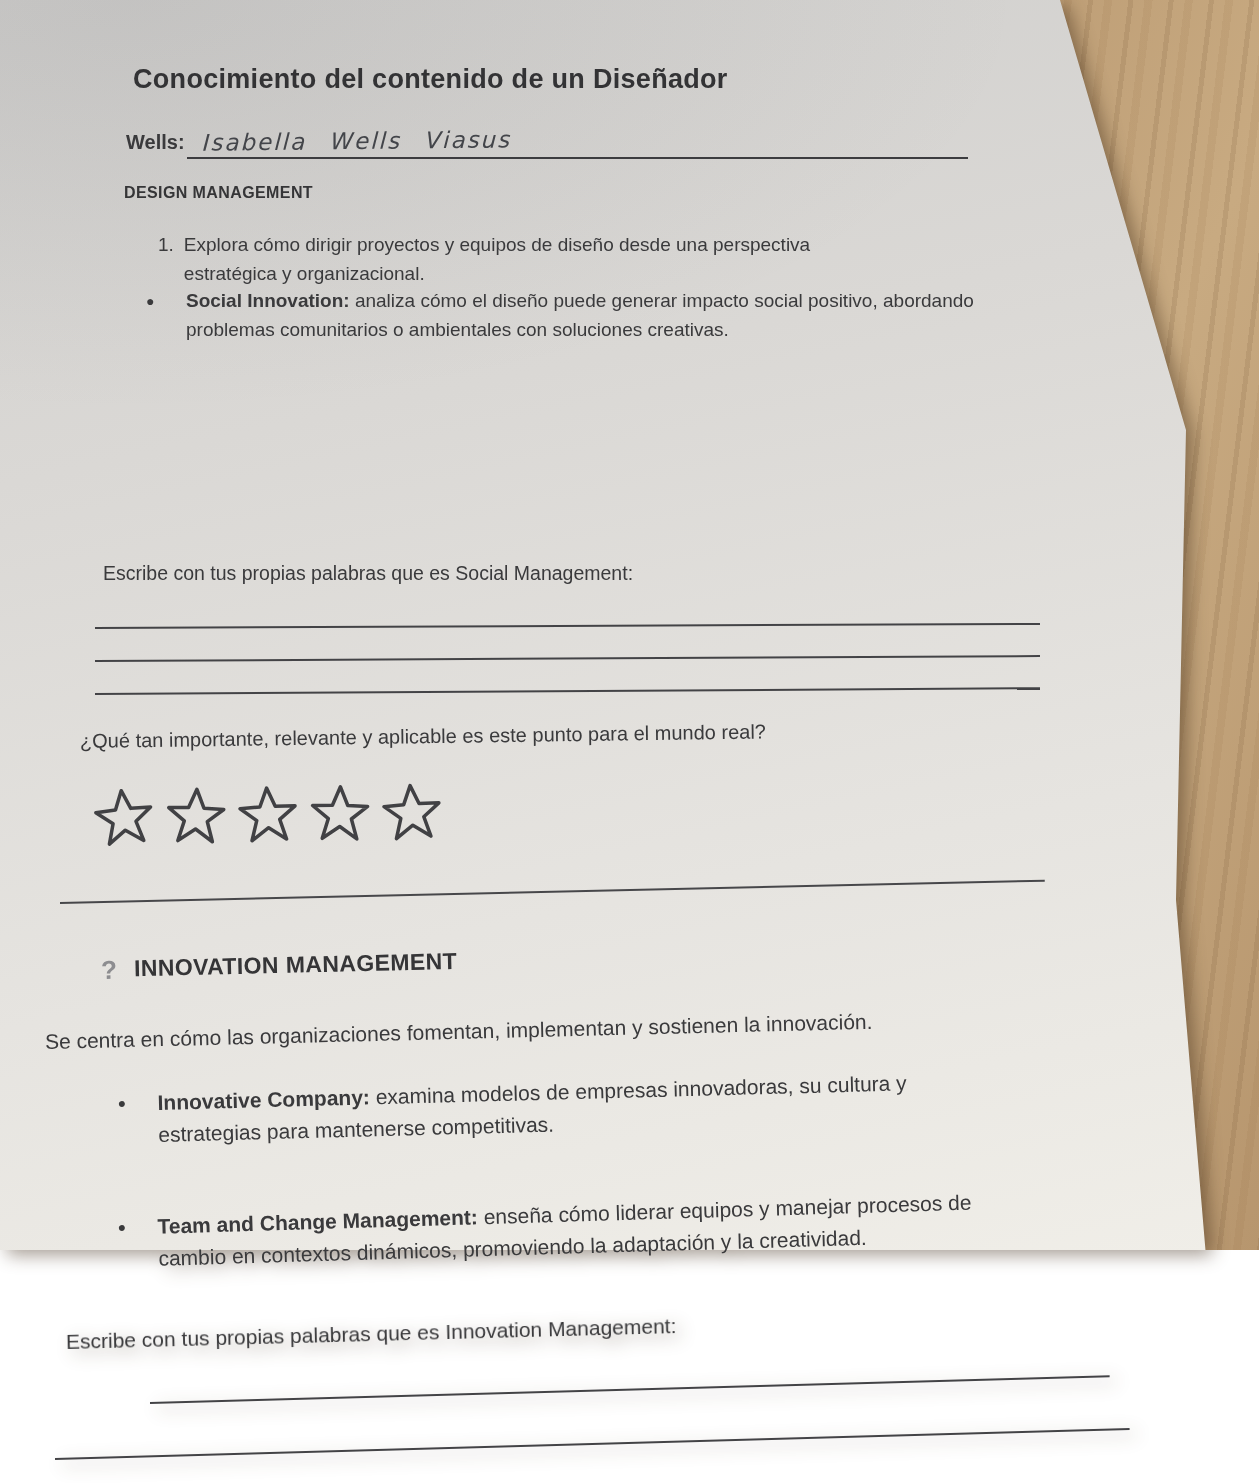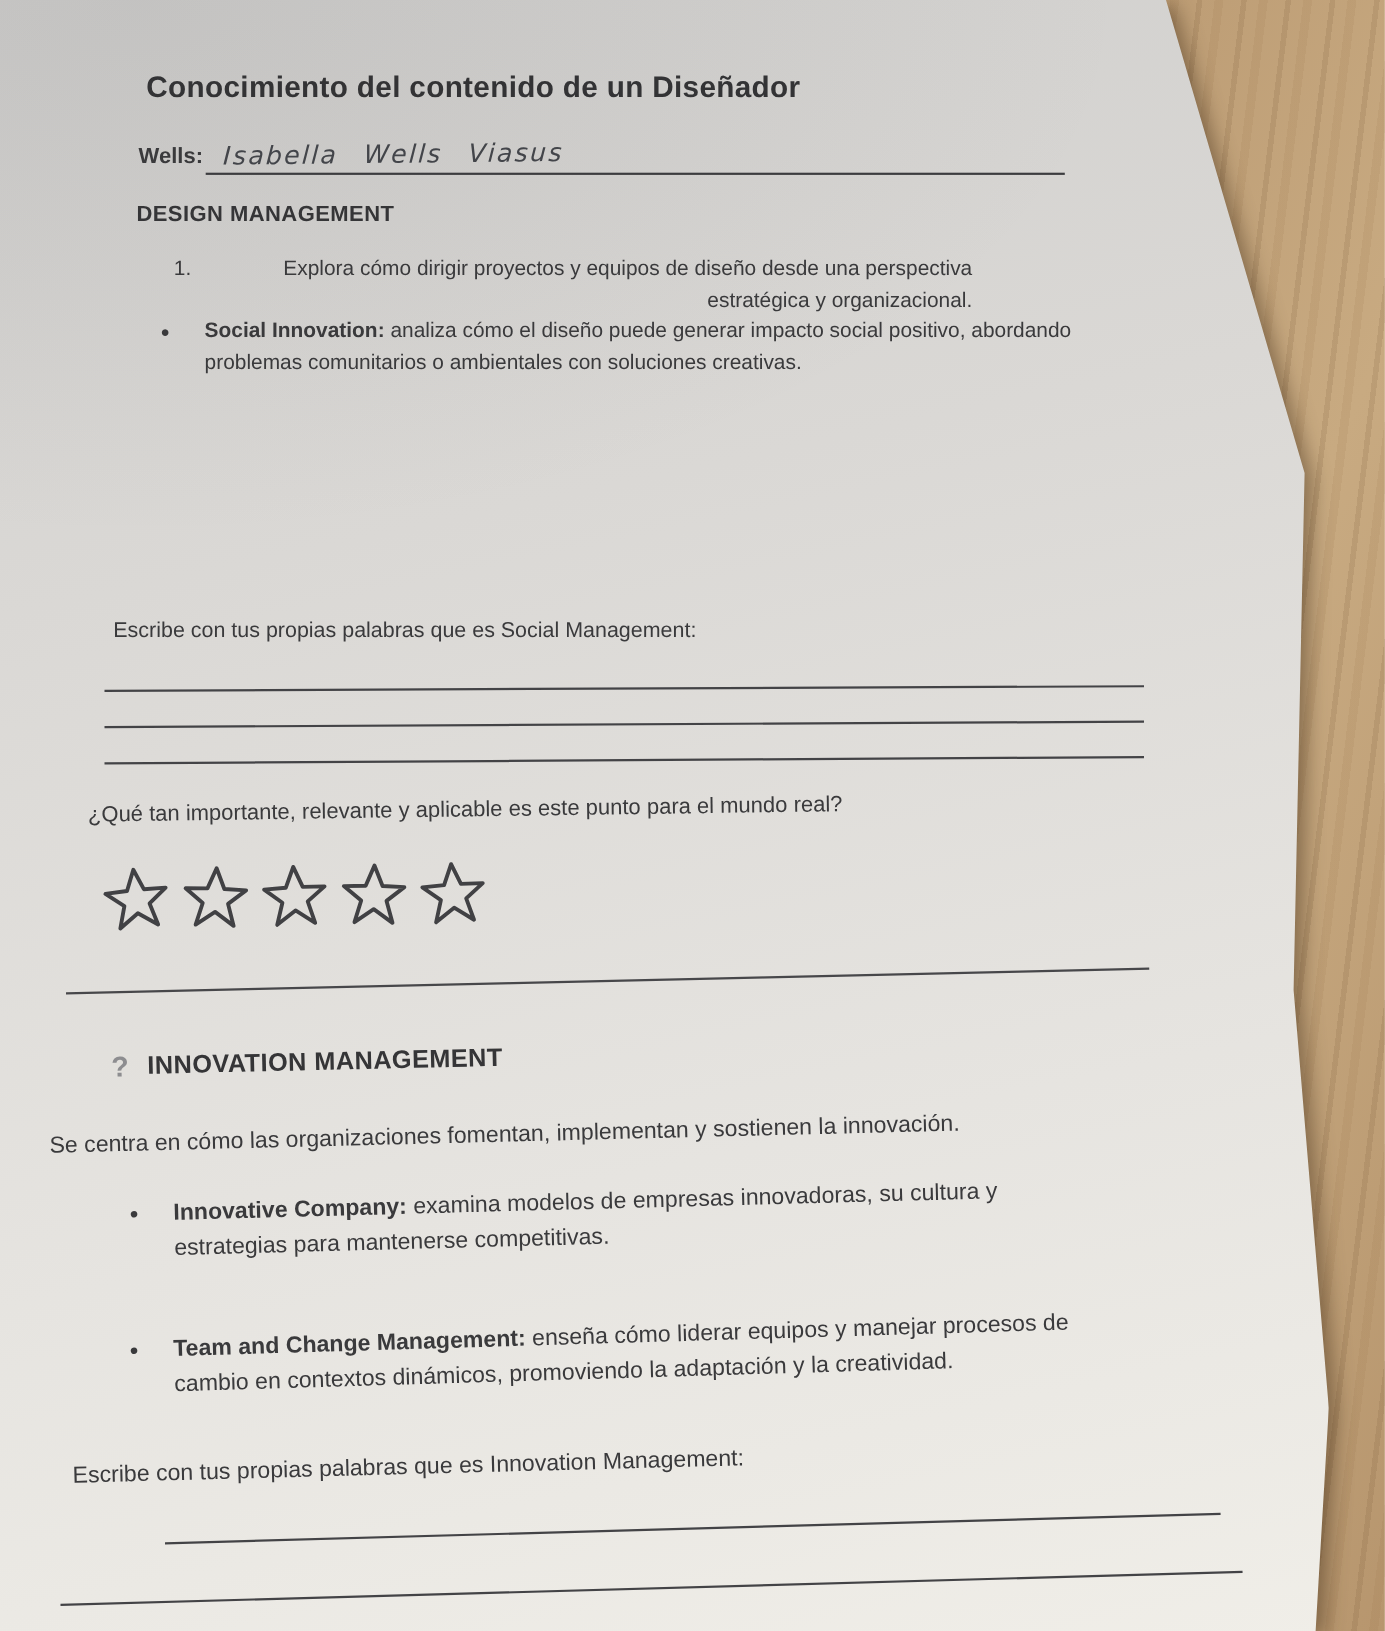--- a/index.html
+++ b/index.html
@@ -6,21 +6,21 @@
 
   html, body {
     width: 1259px; height: 1483px;
     overflow: hidden;
     font-family: "Liberation Sans", sans-serif;
   }
 
   
   .scene {
     position: relative;
-    width: 1259px; height: 1483px;
+    width: 1259px; height: 1250px;
     background:
       repeating-linear-gradient(97deg,
         rgba(110,78,45,.14) 0 5px, rgba(0,0,0,0) 5px 16px,
         rgba(150,112,70,.12) 16px 24px, rgba(0,0,0,0) 24px 40px),
       linear-gradient(115deg, #c4a47c 0%, #b3916a 38%, #c8aa81 72%, #b7966e 100%);
   }
 
   
   .paper-wrap {
     position: absolute; inset: 0;
@@ -55,32 +55,32 @@
   }
   .handwriting {
     font-family: "DejaVu Sans", sans-serif;
     font-style: italic;
     font-size: 23px; letter-spacing: 2px; word-spacing: 14px;
     color: #43454a;
     display: inline-block; transform: rotate(-.6deg) skewX(-4deg);
   }
 
   .section-heading {
-    font-weight: bold; font-size: 20px; letter-spacing: .4px; color: #353537;
+    font-weight: bold; font-size: 16px; letter-spacing: .4px; color: #353537;
   }
   .dm-heading { left: 124px; top: 184px; }
 
   .body-text { font-size: 19px; line-height: 1.55; color: #3a3a3c; }
 
   .numbered-item {
     left: 158px; top: 230px; width: 745px;
     display: flex; gap: 10px;
   }
   .numbered-item .num { flex: 0 0 auto; }
-  .numbered-item .txt { width: 700px; text-align: right; }
+  .numbered-item .txt { width: 700px; }
 
   .dm-bullets { left: 146px; top: 286px; width: 830px; }
   .bullet { display: flex; }
   .bullet + .bullet { margin-top: 30px; }
   .bullet .marker {
     flex: 0 0 40px; font-size: 14px; padding-top: 5px; color: #3a3a3c;
   }
   .bullet .marker::before { content: "●"; }
   .bullet .btxt { flex: 1; }
   .term { font-weight: bold; }

